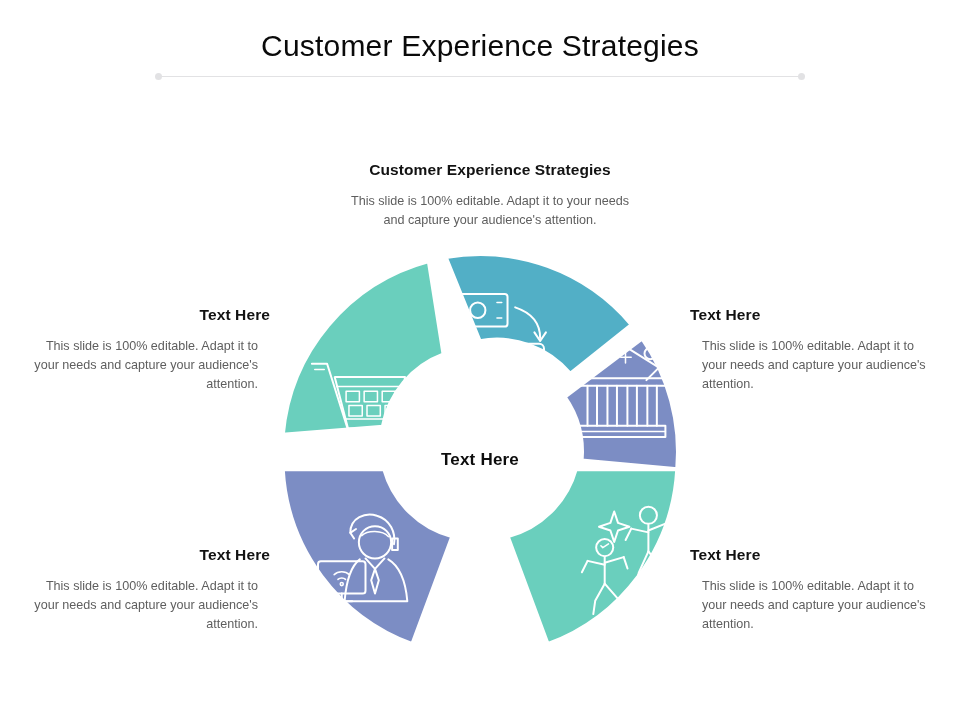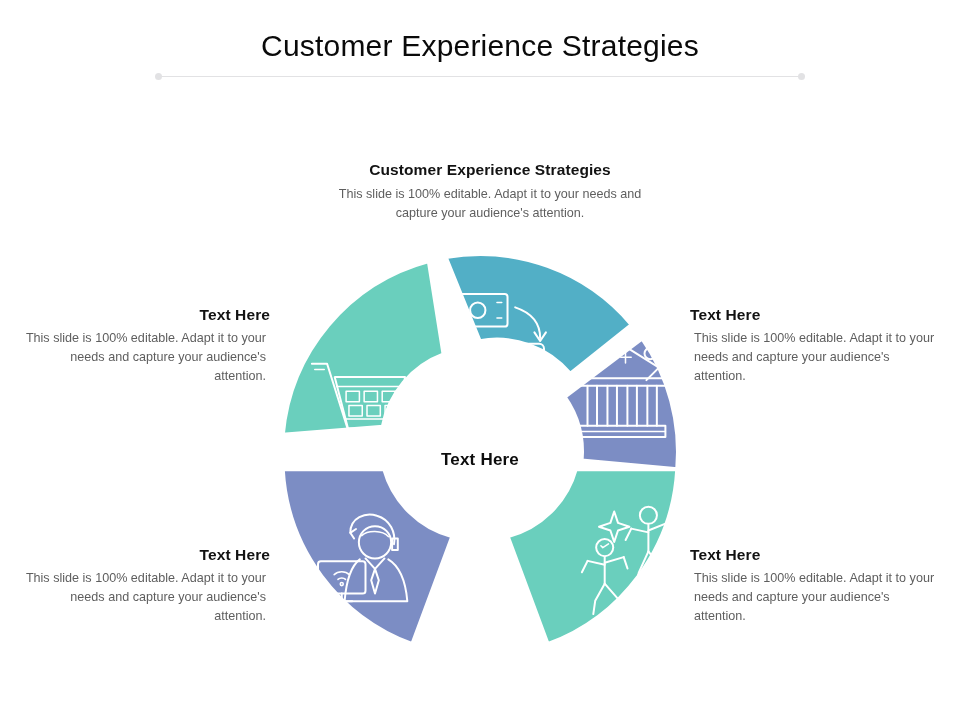--- a/index.html
+++ b/index.html
@@ -62,21 +62,21 @@
     color: #121212;
     line-height: 20px;
     margin: 0 0 4px 0;
     letter-spacing: 0.1px;
   }
   .tb-body {
     font-size: 12.6px;
     font-weight: 400;
     color: #5e5e5e;
     line-height: 19px;
-    margin: 4px;
+    margin: 12px;
   }
 
   
   #caption-center {
     left: 330px;
     top: 160px;
     width: 320px;
     text-align: center;
   }
   #caption-center .tb-heading { font-size: 15.5px; margin-bottom: 5px; }

